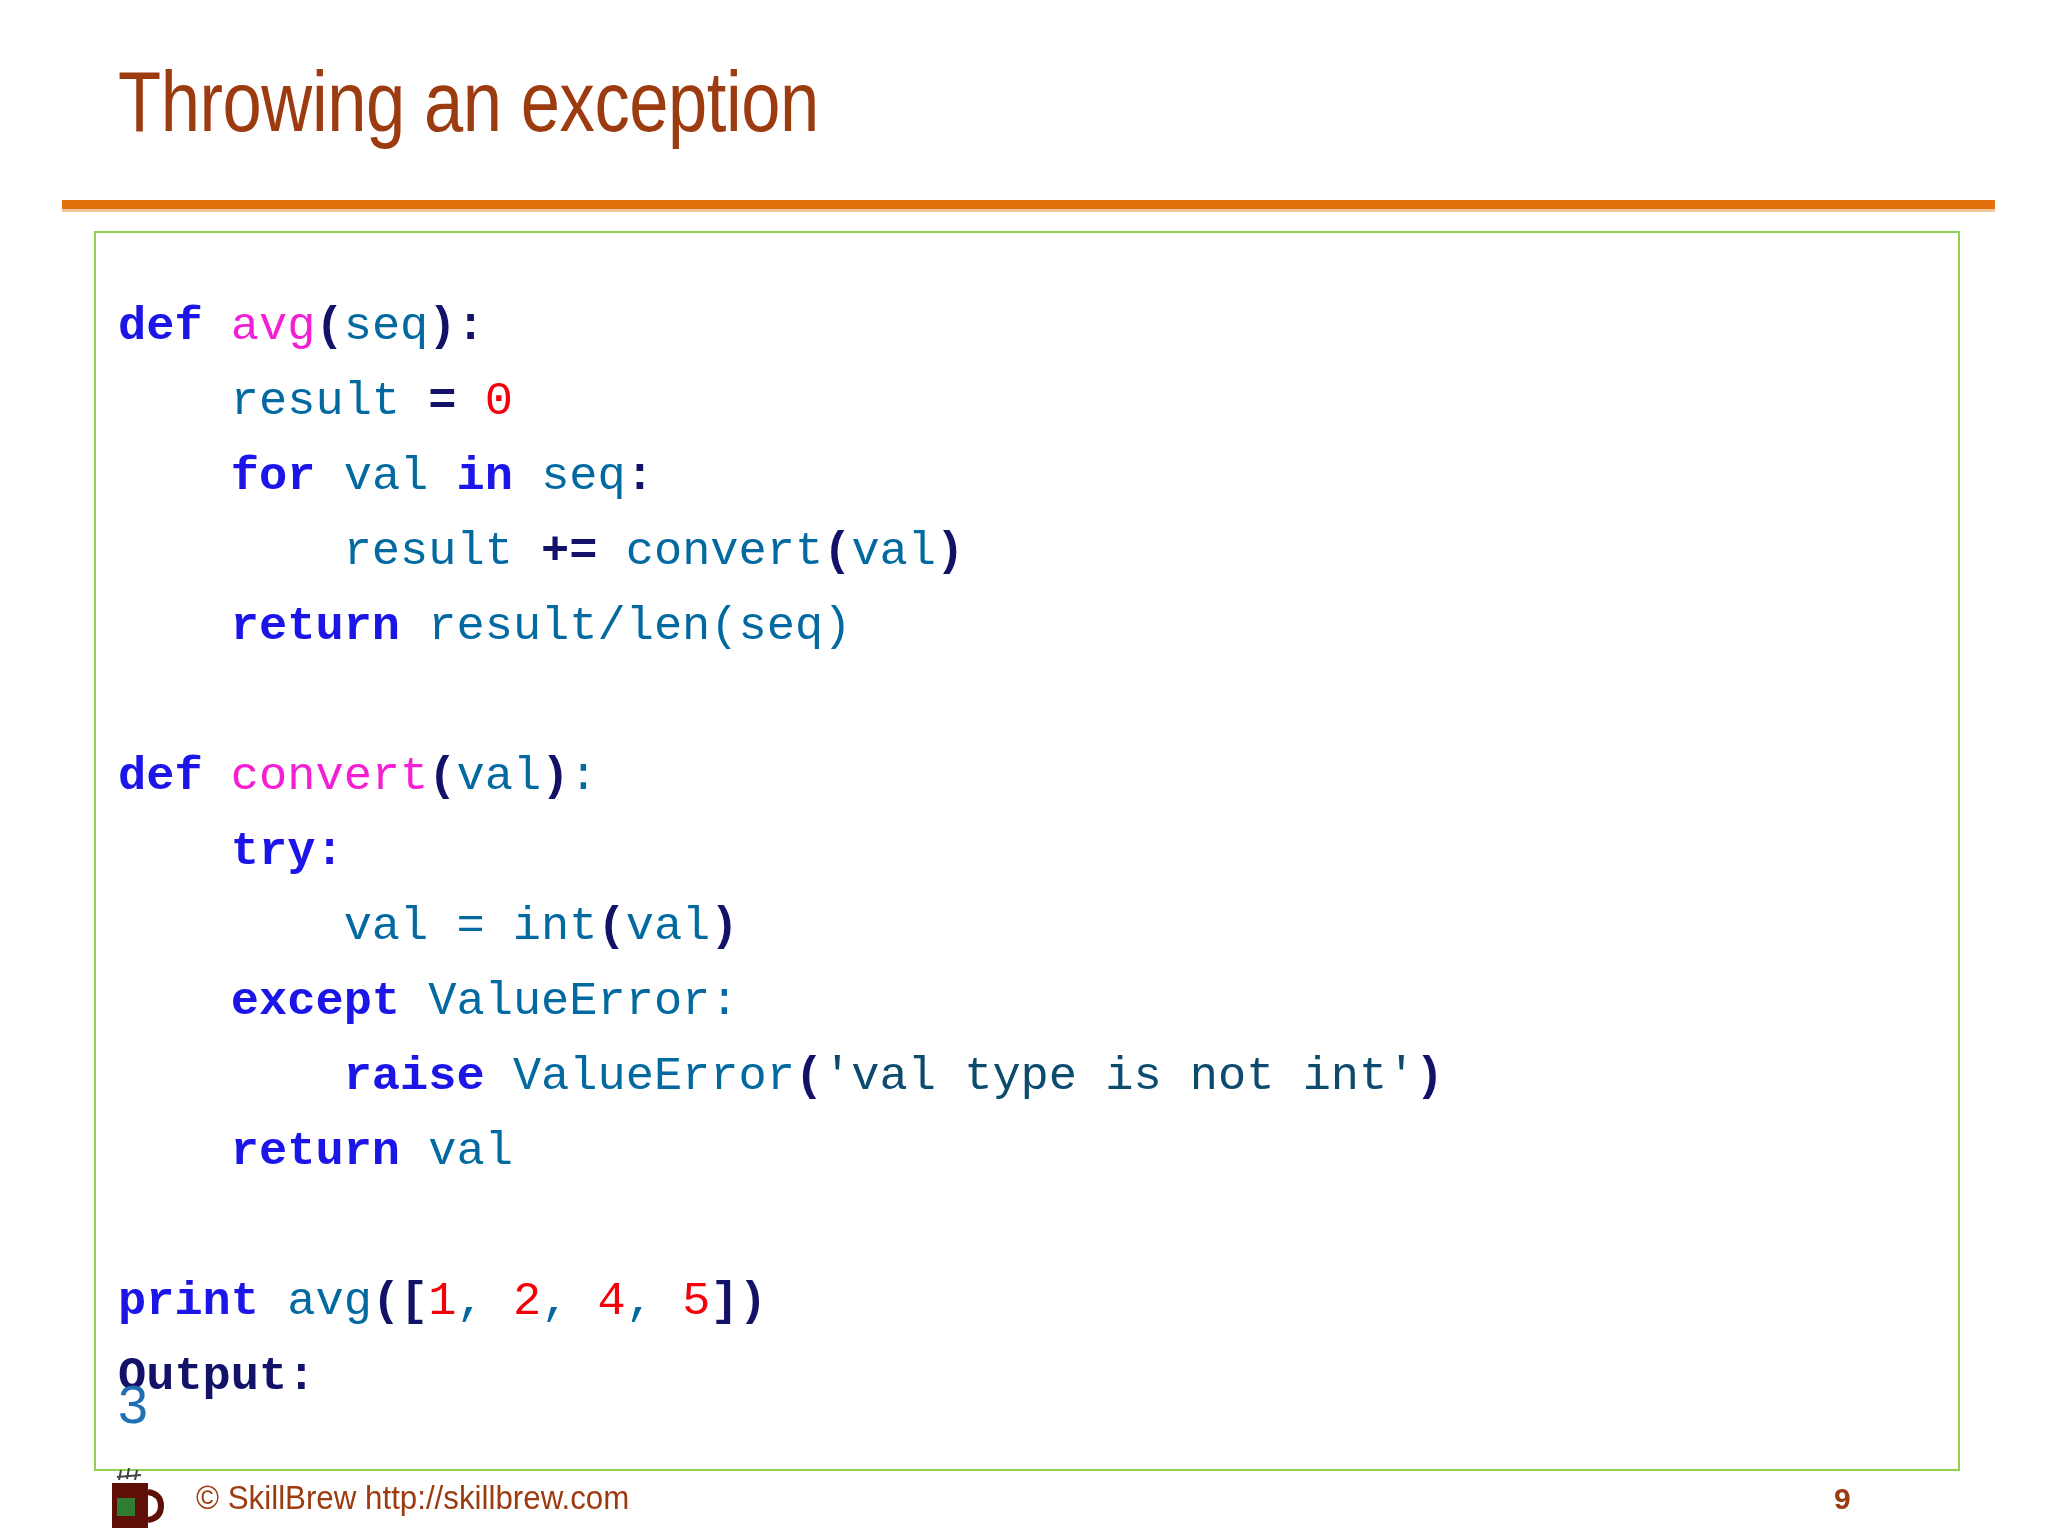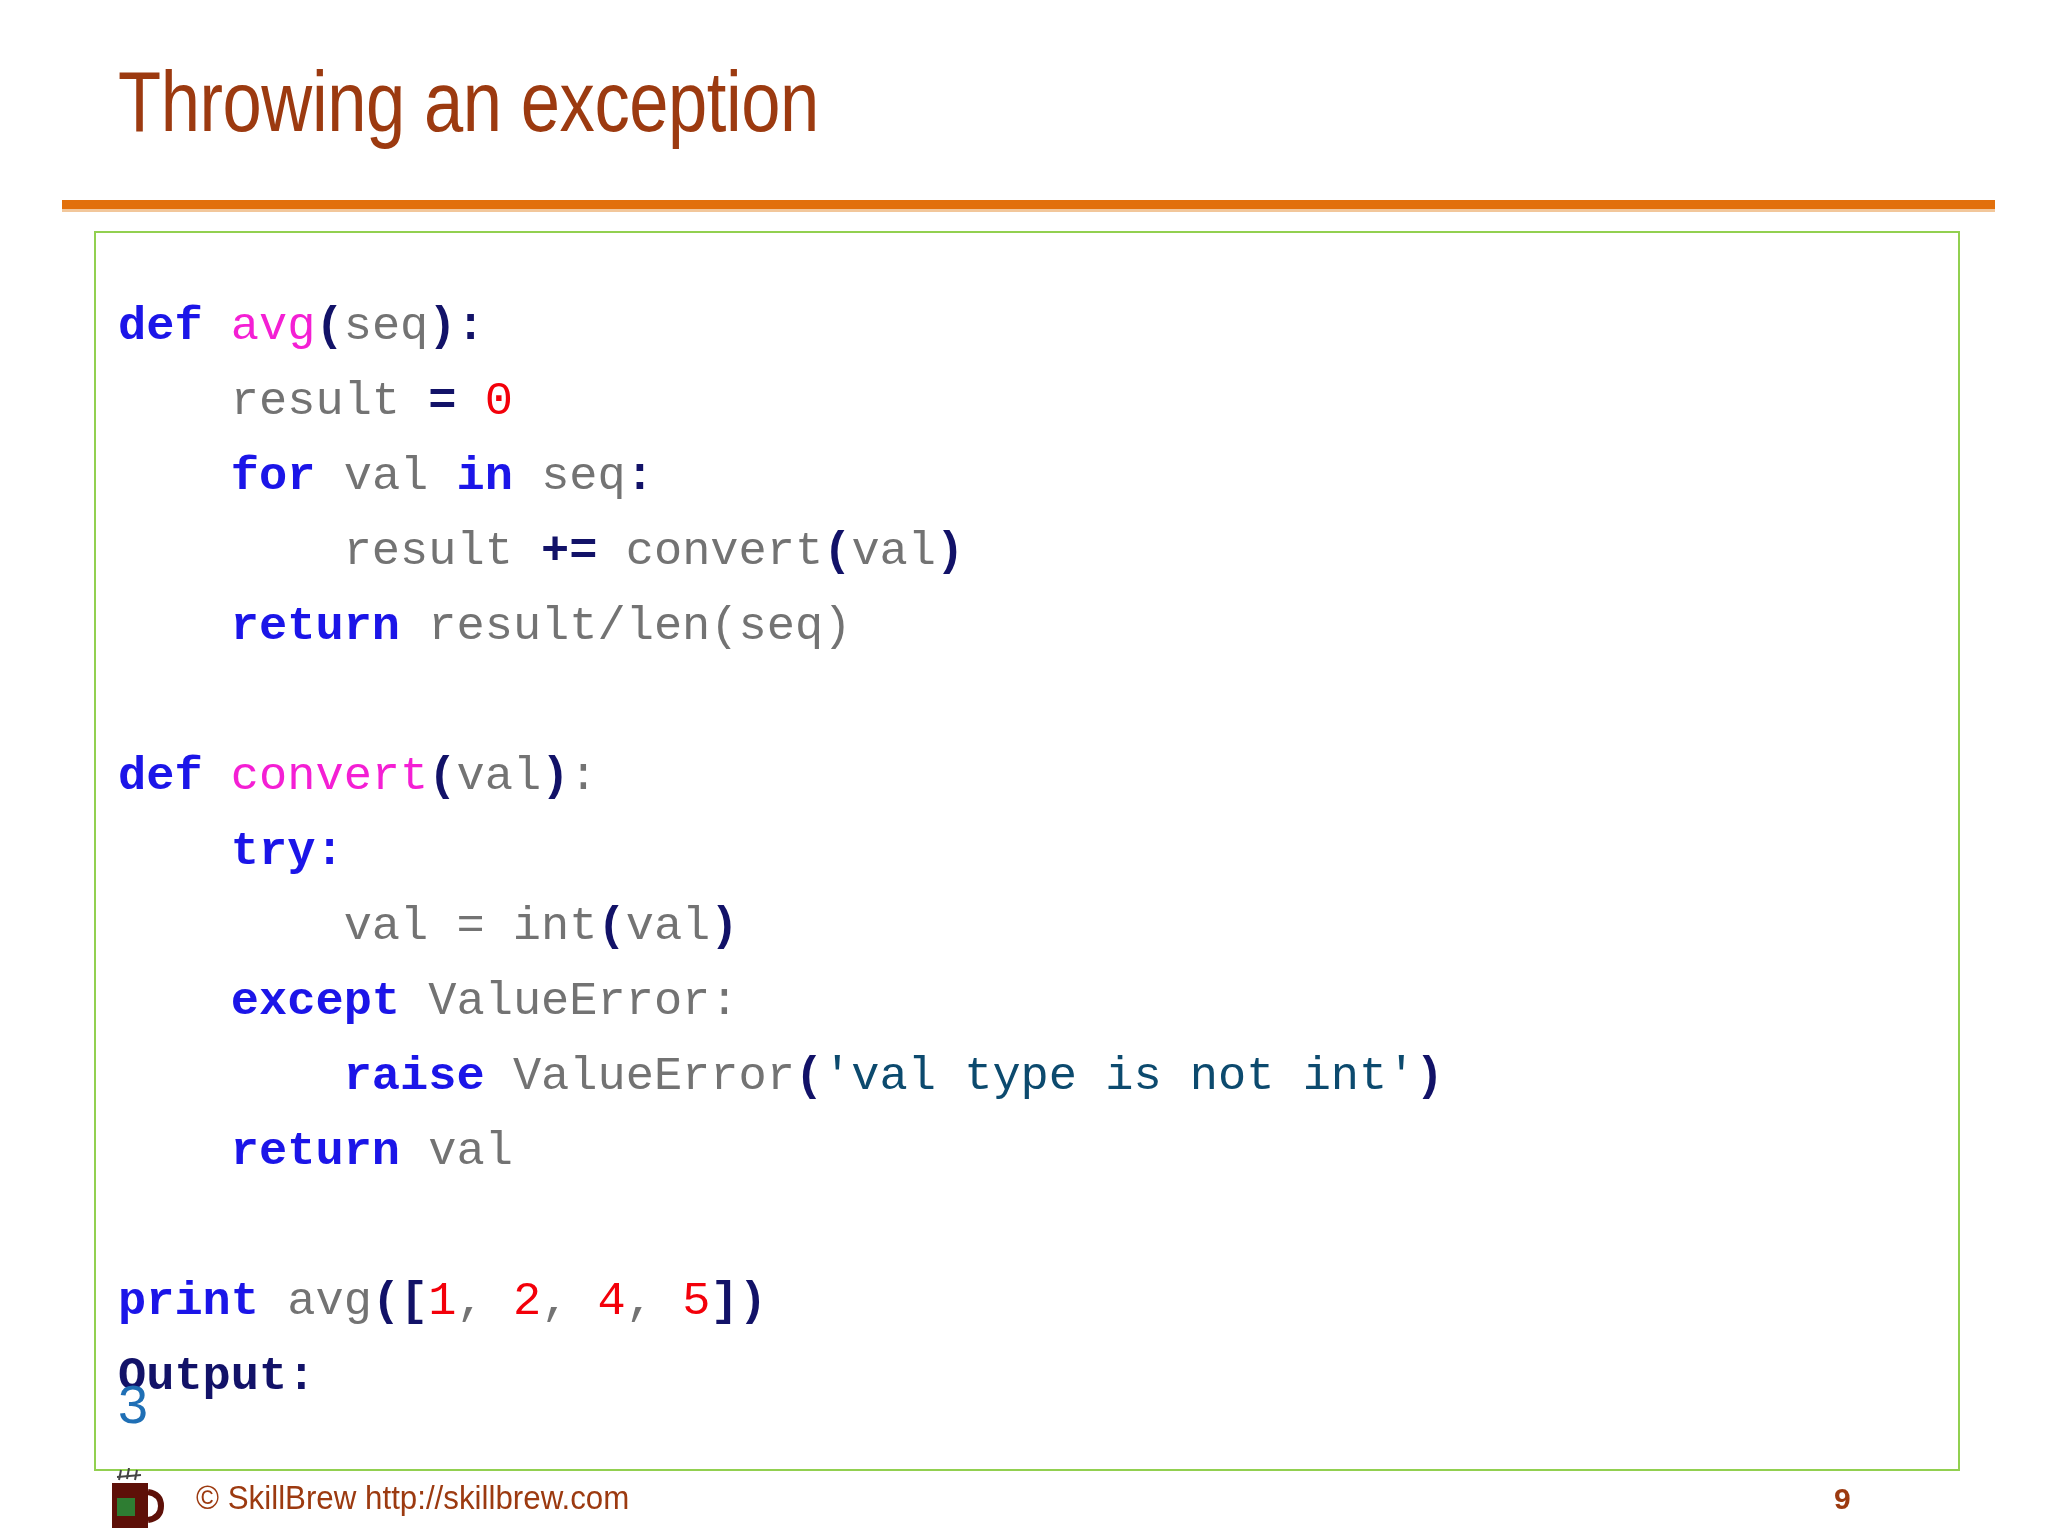--- a/index.html
+++ b/index.html
@@ -72,21 +72,21 @@
     letter-spacing: 0px;
   }
   .code .ln { display: block; height: 75px; }
 
   
   .kw   { color: #1B15E8; font-weight: bold; }       
   .fn   { color: #F41FD4; }                          
   .op   { color: #121268; font-weight: bold; }       
   .num  { color: #F3000A; }                          
   .str  { color: #0c4a6e; }                          
-  .pl   { color: #737373; }                          
+  .pl   { color: #0369a1; }                          
 
   .out-value {
     position: absolute;
     left: 118px;
     top: 1374px;
     font-family: "Liberation Sans", sans-serif;
     font-size: 54px;
     line-height: 60px;
     color: #1F6FB5;
     font-weight: 400;

